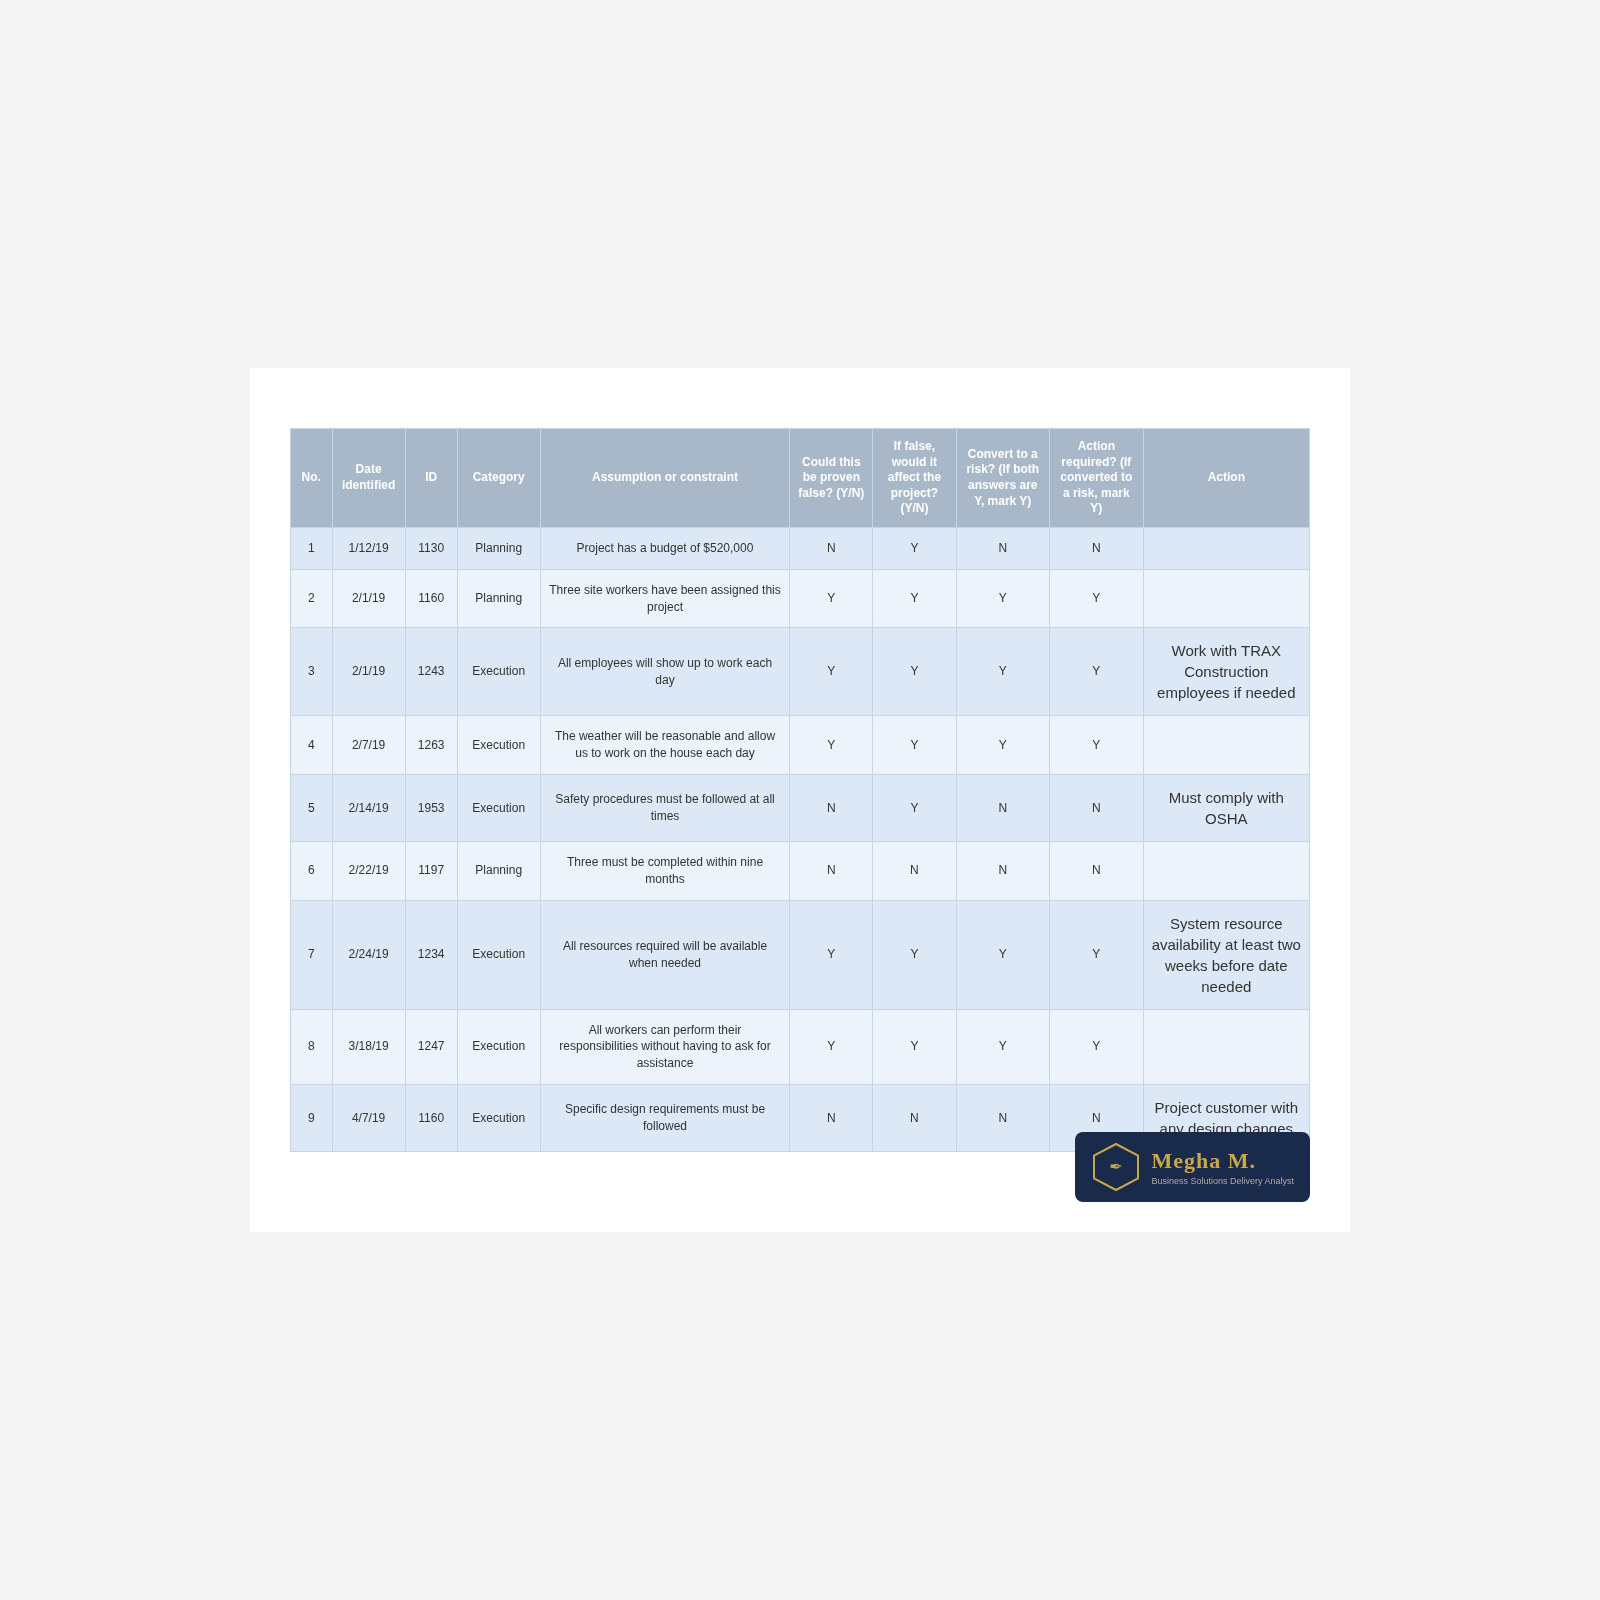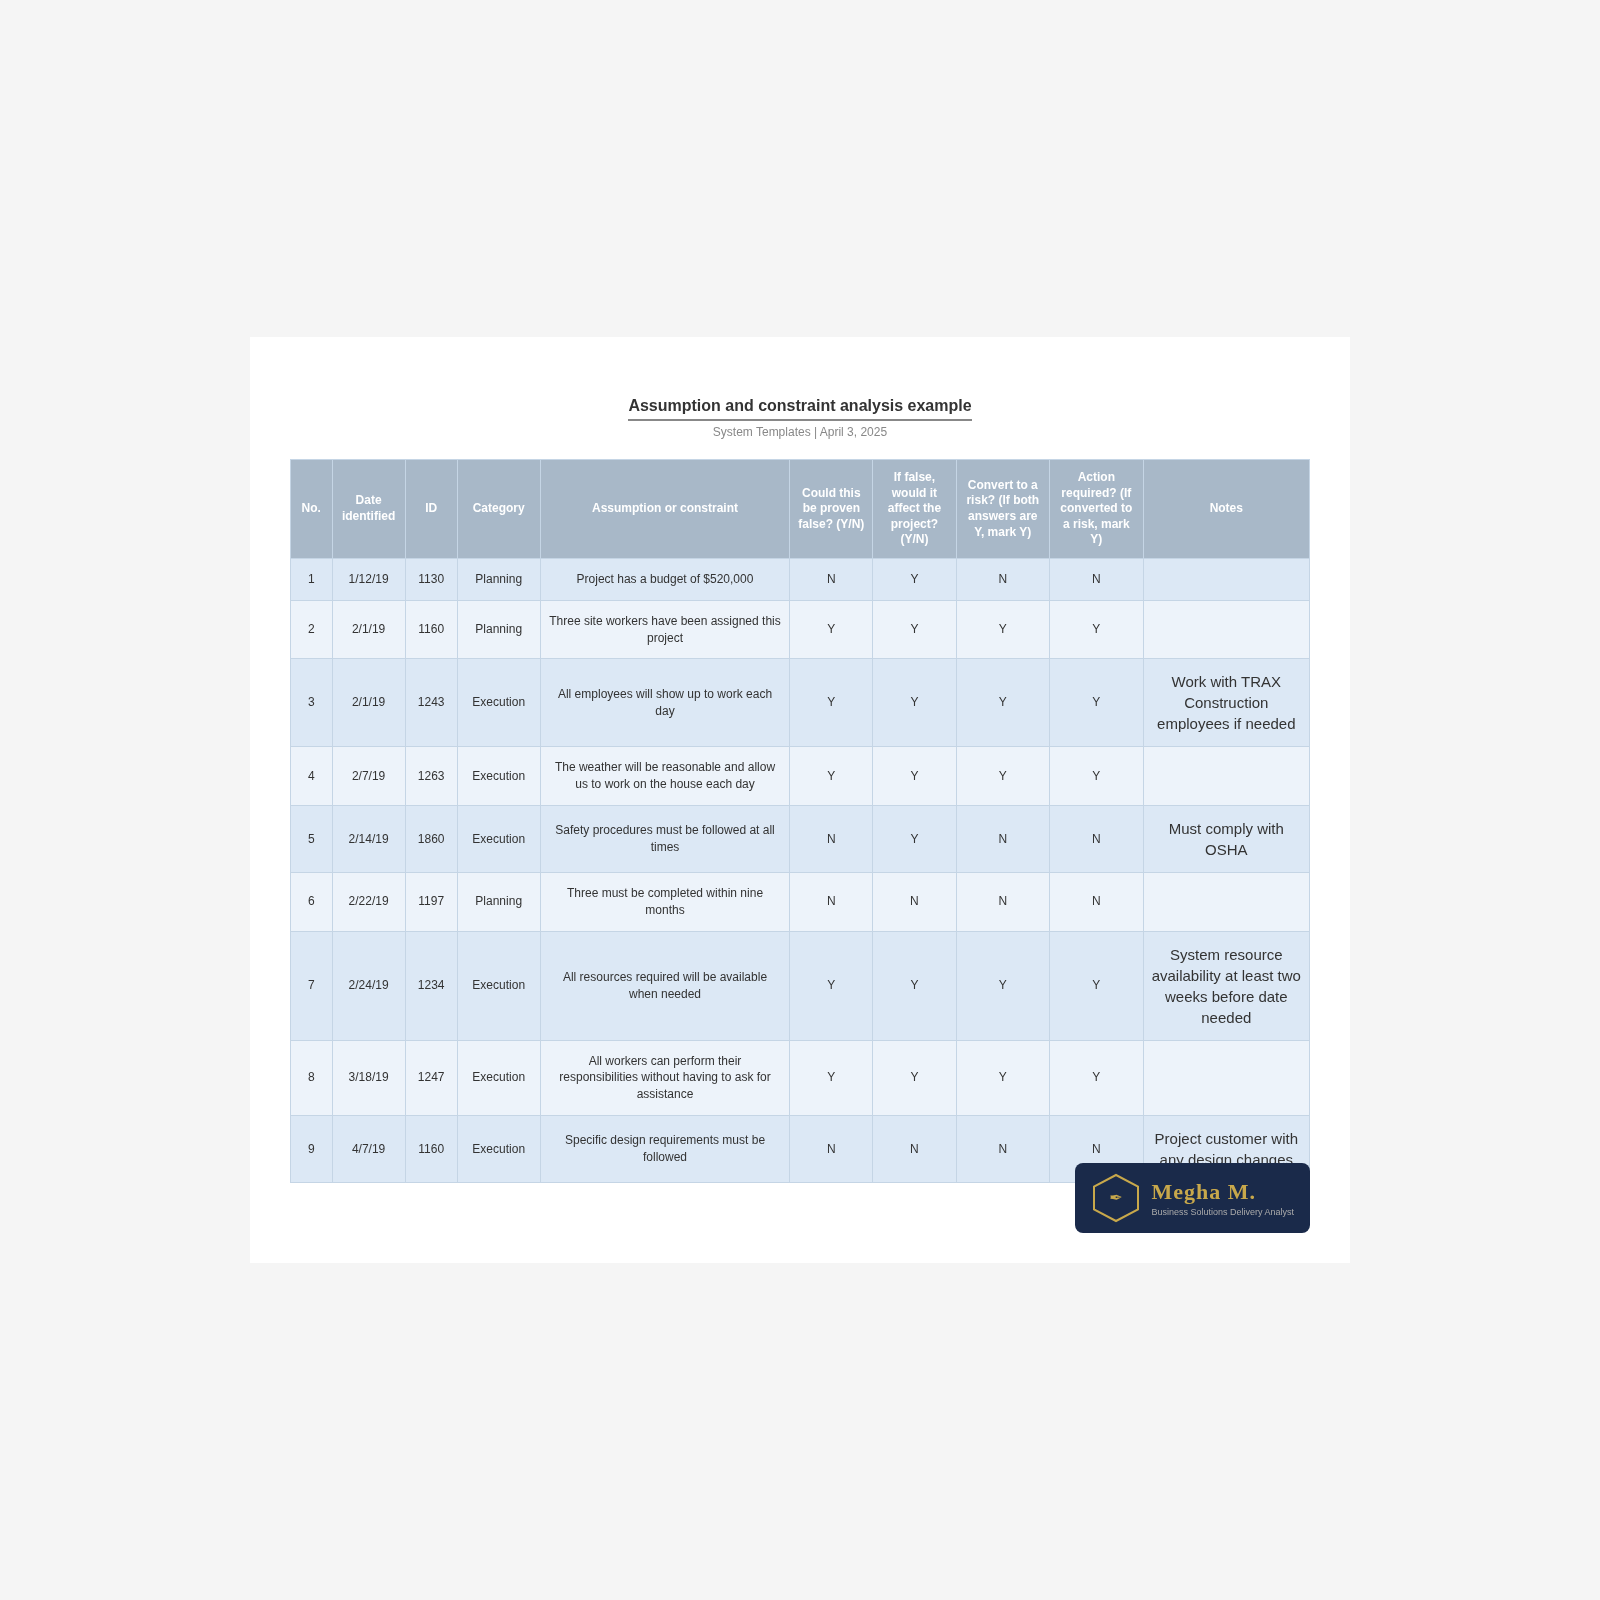--- a/index.html
+++ b/index.html
@@ -100,38 +100,34 @@
       color: #aaa;
       display: block;
       margin-top: 2px;
       text-align: right;
     }
   </style>
 </head>
 <body>
 
 <div class="page">
-  <div class="title-section">
-    <div class="main-title">Assumption and constraint analysis example</div><br>
-    <div class="subtitle">System Templates  |  April 3, 2025</div>
-  </div>
 
   <table>
     <thead>
       <tr>
         <th style="width:40px">No.</th>
         <th style="width:70px">Date identified</th>
         <th style="width:50px">ID</th>
         <th style="width:80px">Category</th>
         <th style="width:240px">Assumption or constraint</th>
         <th style="width:80px">Could this be proven false? (Y/N)</th>
         <th style="width:80px">If false, would it affect the project? (Y/N)</th>
         <th style="width:90px">Convert to a risk? (If both answers are Y, mark Y)</th>
         <th style="width:90px">Action required? (If converted to a risk, mark Y)</th>
-        <th style="width:160px">Notes</th>
+        <th style="width:160px">Action</th>
       </tr>
     </thead>
     <tbody id="table-body">
     <tr>
           <td>1</td>
           <td>1/12/19</td>
           <td>1130</td>
           <td>Planning</td>
           <td class="assumption-col">Project has a budget of $520,000</td>
           <td>N</td>
@@ -172,21 +168,21 @@
           <td class="assumption-col">The weather will be reasonable and allow us to work on the house each day</td>
           <td>Y</td>
           <td>Y</td>
           <td>Y</td>
           <td>Y</td>
           <td class="notes-col"></td>
         </tr>
         <tr>
           <td>5</td>
           <td>2/14/19</td>
-          <td>1860</td>
+          <td>1953</td>
           <td>Execution</td>
           <td class="assumption-col">Safety procedures must be followed at all times</td>
           <td>N</td>
           <td>Y</td>
           <td>N</td>
           <td>N</td>
           <td class="notes-col">Must comply with OSHA</td>
         </tr>
         <tr>
           <td>6</td>

